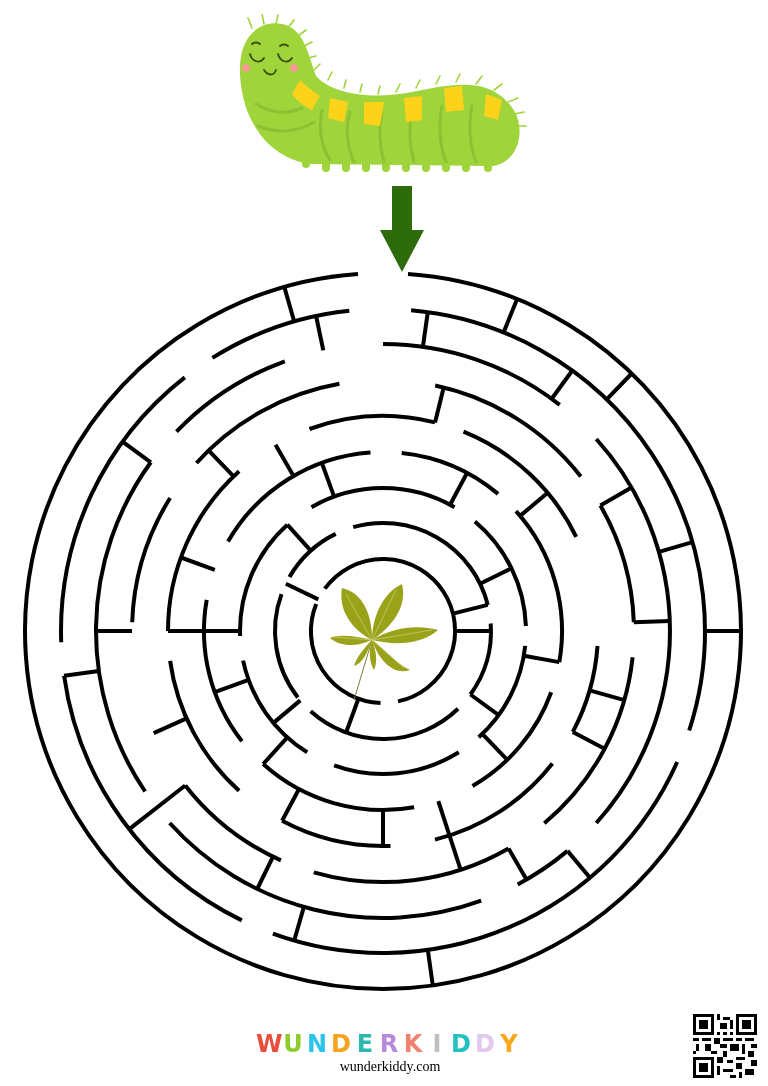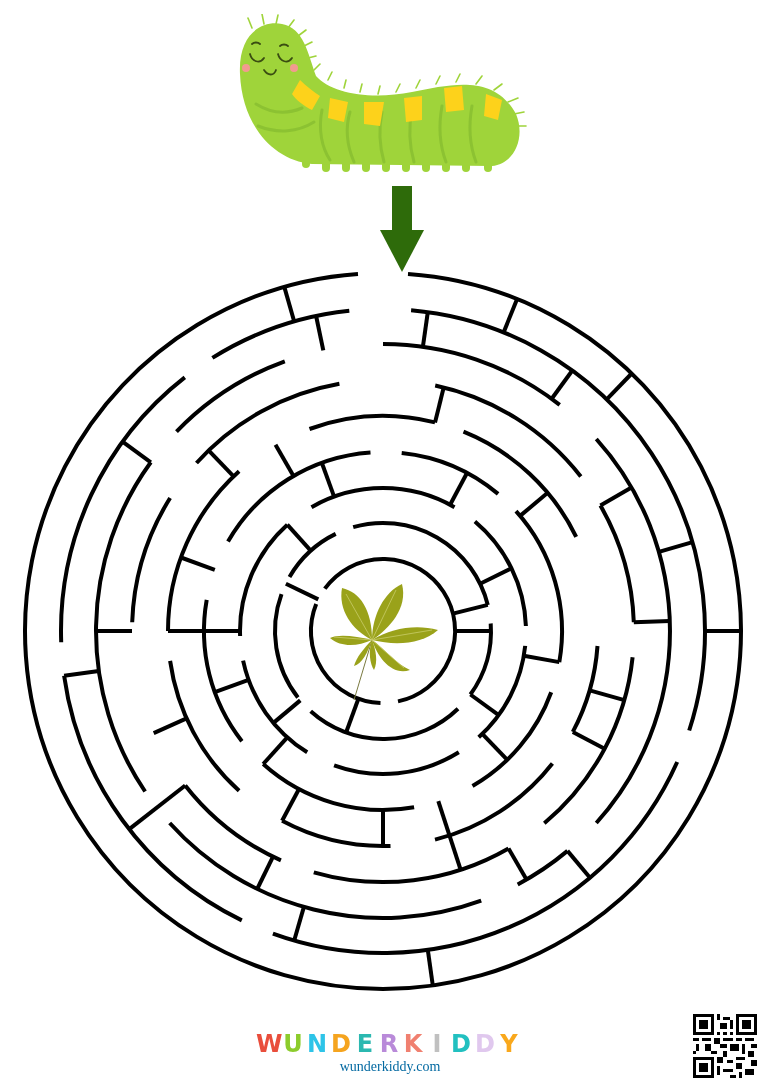--- a/index.html
+++ b/index.html
@@ -3,21 +3,21 @@
 <meta charset="utf-8">
 <style>
   html,body{margin:0;padding:0;background:#ffffff;}
   body{width:768px;height:1086px;position:relative;overflow:hidden;font-family:"Liberation Serif",serif;}
   .abs{position:absolute;}
   #caterpillar{left:232px;top:14px;width:296px;height:160px;}
   #arrow{left:378px;top:184px;width:48px;height:90px;}
   #maze{left:0;top:260px;width:768px;height:740px;}
   #logo{left:256px;top:1030px;width:264px;height:28px;display:flex;align-items:center;gap:2px;}
   .logo-letter{display:inline-block;width:24px;height:22px;font-family:"DejaVu Sans",sans-serif;font-weight:bold;font-size:24px;line-height:22px;text-align:center;}
-  #site-url{left:300px;top:1059px;width:180px;text-align:center;font-size:14px;color:#0369a1;font-family:"Liberation Serif",serif;}
+  #site-url{left:300px;top:1059px;width:180px;text-align:center;font-size:14px;color:#000000;font-family:"Liberation Serif",serif;}
   #qr{left:693px;top:1014px;width:64px;height:64px;}
 </style>
 </head>
 <body>
 
 <svg id="caterpillar" class="abs" viewBox="0 0 296 160">
   <g>
 
     <g stroke="#9fd43a" stroke-width="1.6" stroke-linecap="round">
       <line x1="20" y1="14" x2="16" y2="4"></line>

